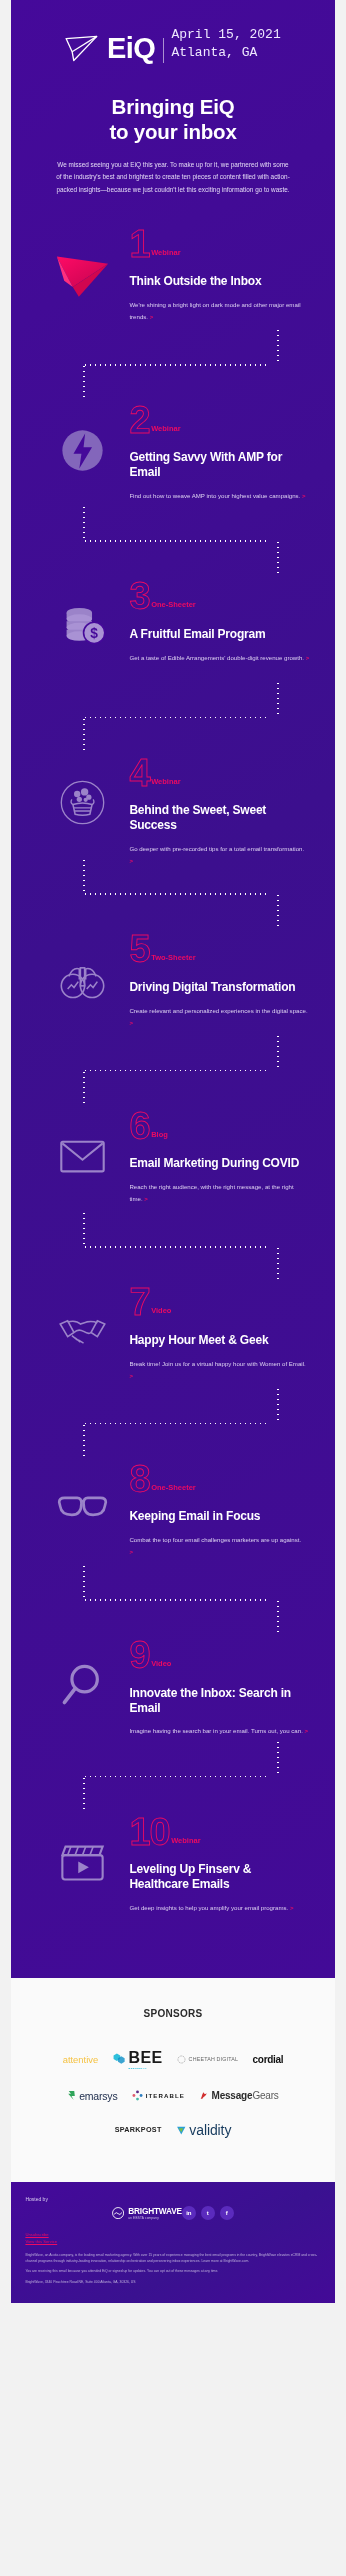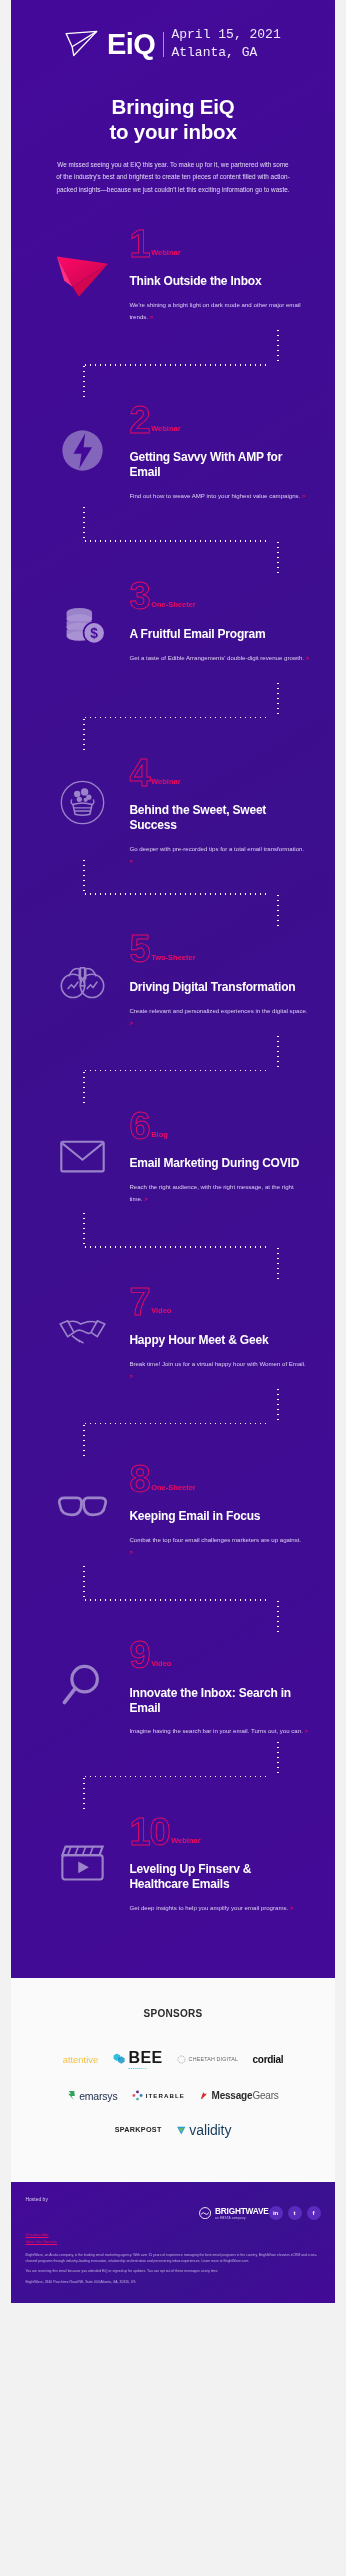--- a/index.html
+++ b/index.html
@@ -19,21 +19,21 @@
     background: #3d0d8c;
     background: linear-gradient(150deg,#45099a 0%, #3c0f8e 45%, #430a97 100%);
     position: relative;
     overflow: hidden;
   }
 
   
   .hdr {
     padding: 25.5px 0 0 0;
     display: flex;
-    align-items: center;
+    align-items: flex-end;
     justify-content: center;
   }
   .logo-wrap { display: flex; align-items: center; gap: 7.8px; }
   .plane-logo { width: 34px; height: 28px; }
   .eiq-text {
     font-size: 29px;
     font-weight: bold;
     color: #ffffff;
     letter-spacing: -0.6px;
     line-height: 1;
@@ -184,21 +184,21 @@
 
   
   .footer {
     background: #3d0d8c;
     background: linear-gradient(150deg,#45099a 0%, #3a1190 60%, #430a97 100%);
     margin: 0 11px;
     padding: 13.3px 14.4px 14.4px 14.4px;
   }
   .hosted-by { color: #d8ccf0; font-size: 5px; margin-bottom: 4.4px; }
   .foot-top {
-    display: flex; align-items: center; justify-content: flex-end;
+    display: flex; align-items: center; justify-content: center;
   }
   .bw-logo { display: flex; align-items: center; gap: 3.9px; }
   .bw-name { color: #fff; font-size: 8.3px; font-weight: bold; letter-spacing: -0.2px;}
   .bw-sub { color: #cbbce8; font-size: 3.1px; display:block; letter-spacing:0.2px; }
   .socials { display: flex; gap: 5px; }
   .soc {
     width: 14px; height: 14px; border-radius: 50%;
     background: #5b2bbd;
     display: flex; align-items: center; justify-content: center;
     color: #fff; font-size: 6.1px; font-weight: bold;

